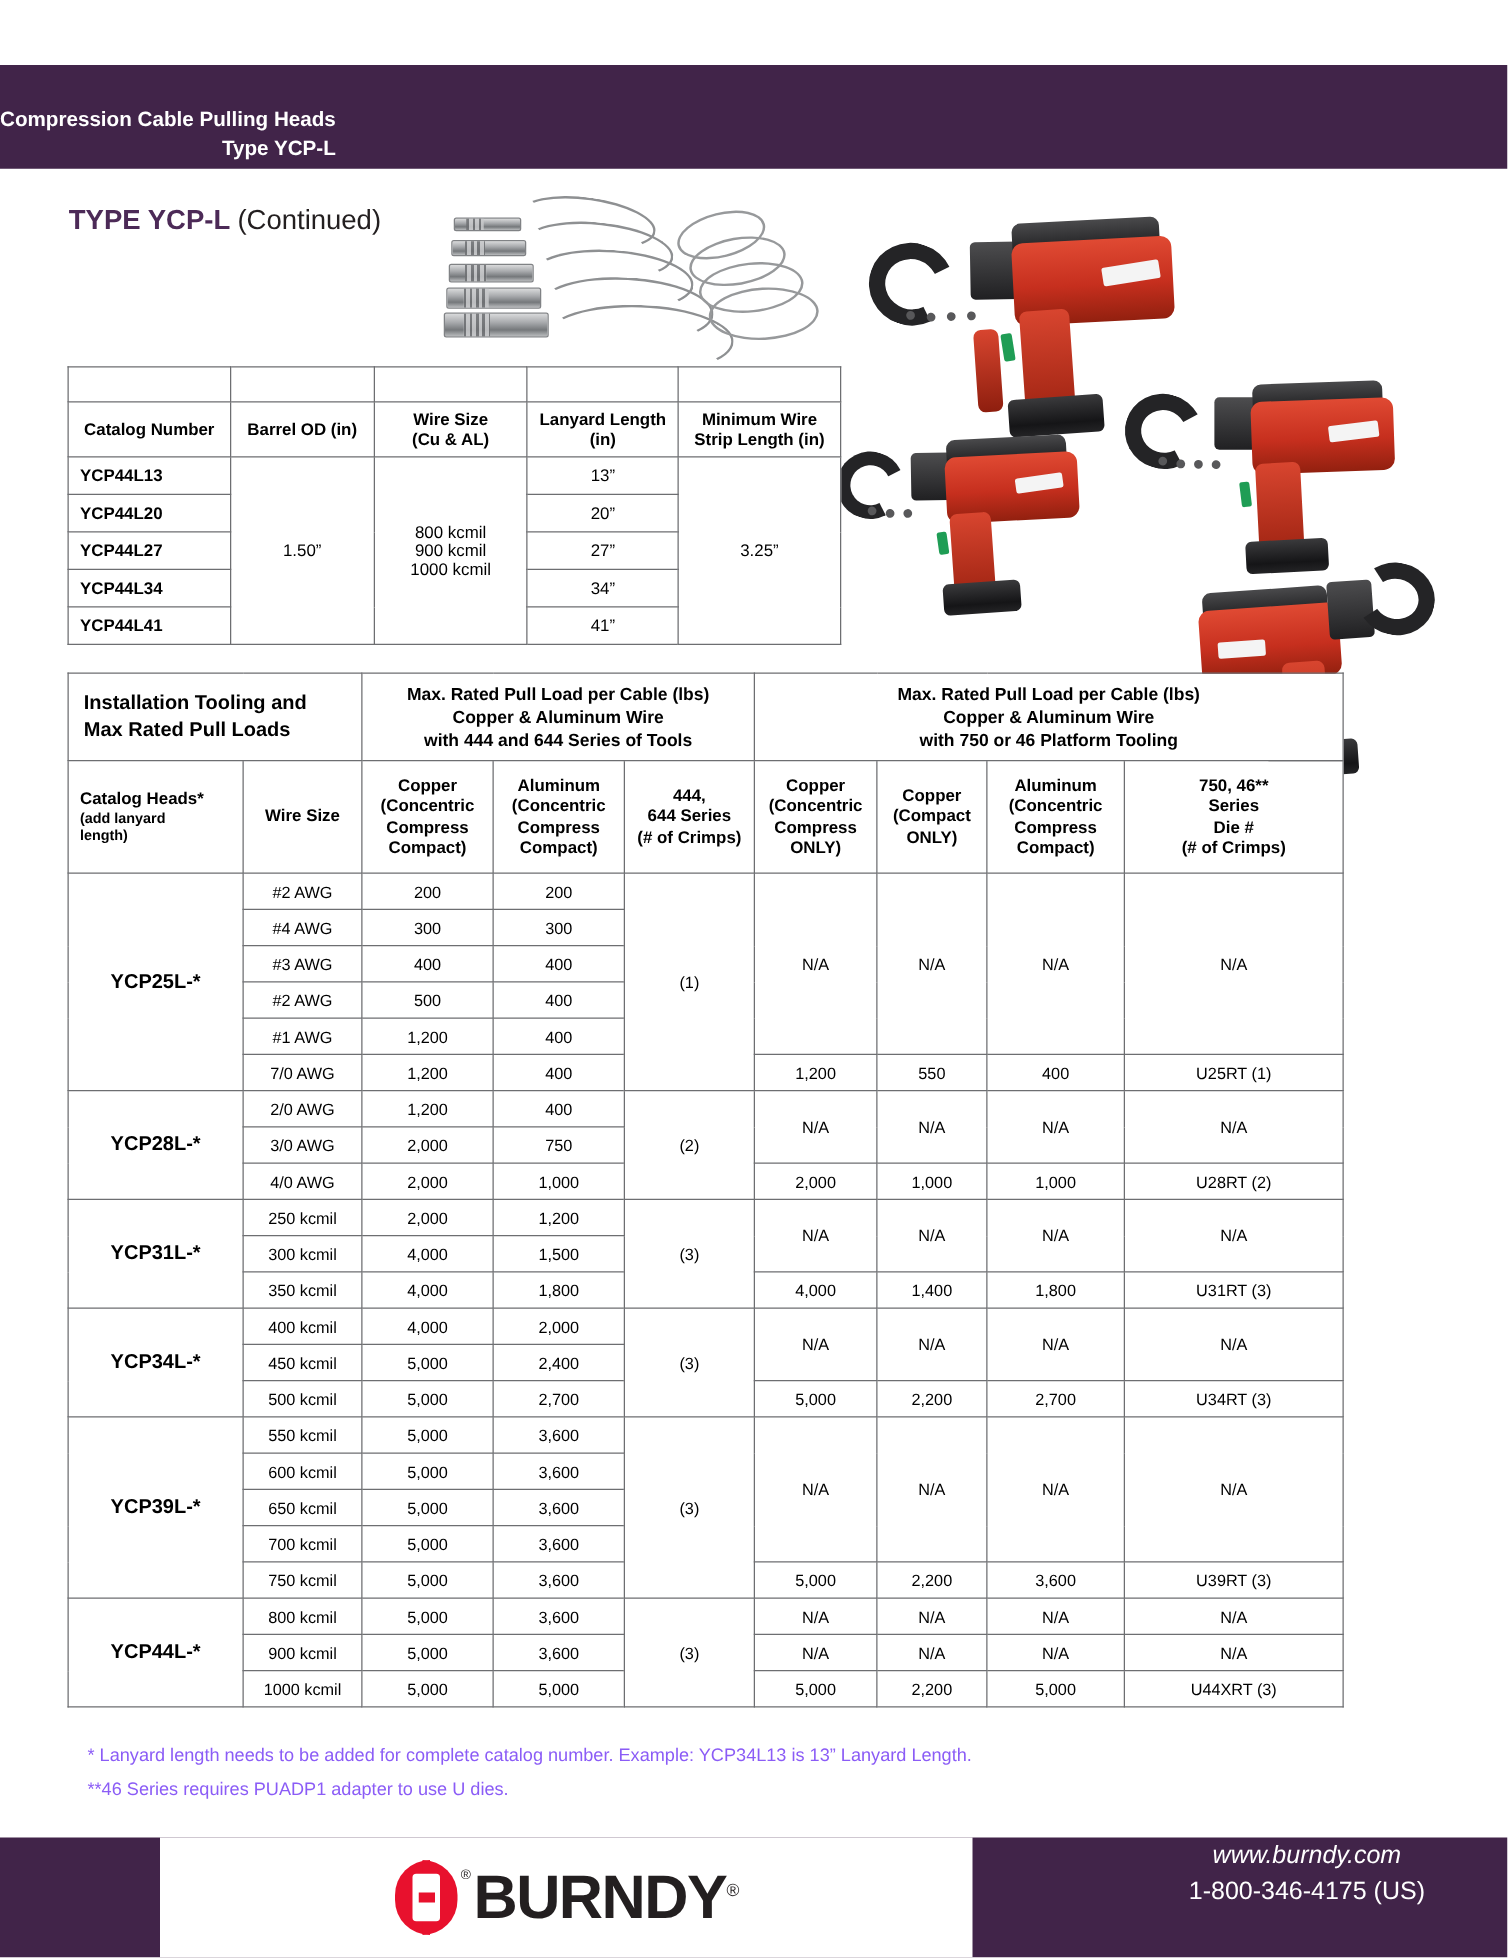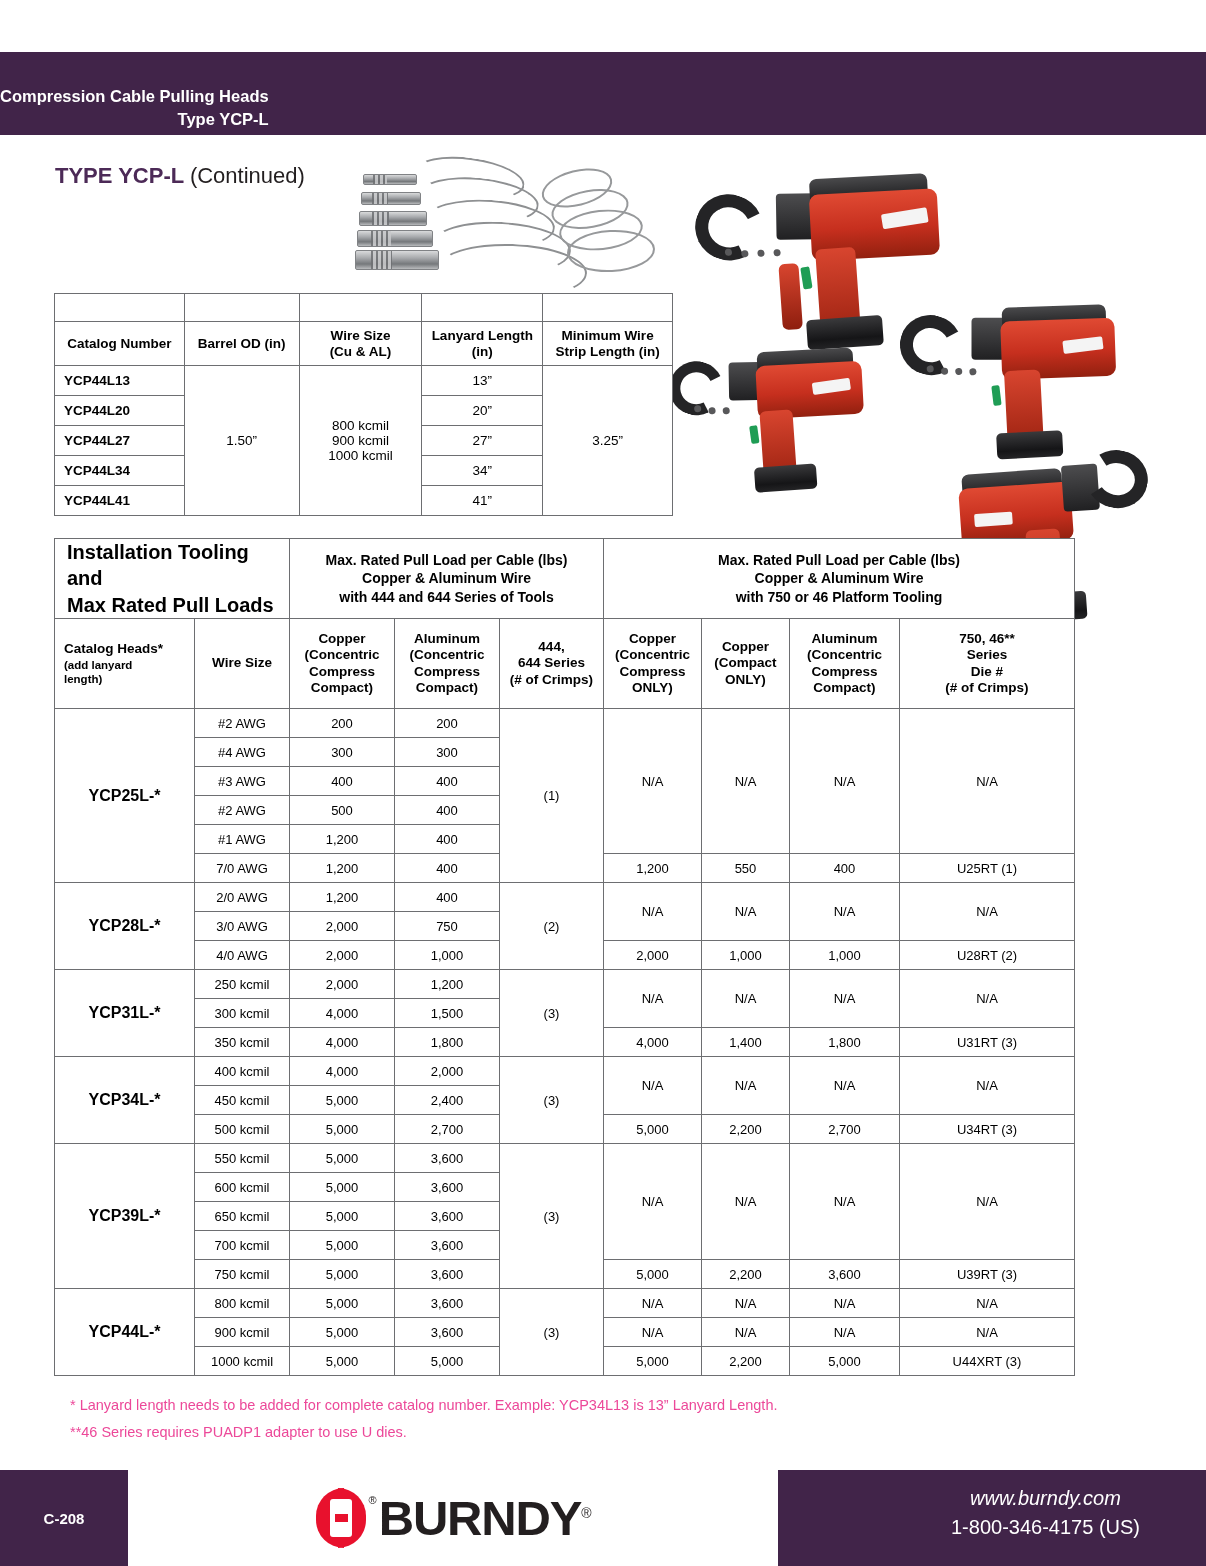--- a/index.html
+++ b/index.html
@@ -117,39 +117,39 @@
   }
   .t2 td{
     border:1.2px solid #6d6e71;
     font-size:13px; text-align:center; vertical-align:middle;
     padding:0 2px; background:#fff;
   }
   .t2 .grp{
     font-weight:bold; font-size:18px; text-align:left; padding-left:12px;
     line-height:1.25;
   }
-  .t2 .grp-sub{ font-size:20px; font-weight:bold; }
+  .t2 .grp-sub{ font-size:16px; font-weight:bold; }
   .t2 .colhdr{
     font-weight:bold; font-size:13.5px; line-height:1.22; height:90px;
   }
   .t2 .colhdr-l{
     font-weight:bold; font-size:13.5px; line-height:1.22;
     text-align:left; padding-left:9px;
   }
   .t2 .colhdr-l .small{ font-size:11.5px; font-weight:bold; }
   .t2 .banner{
     font-weight:bold; font-size:14px; line-height:1.32; height:70px;
   }
   .t2 .catnum{ font-weight:bold; font-size:16px; }
   .t2 .dat{ height:29px; }
 
   
   .notes{
     position:absolute; left:70px; top:1392px;
-    font-size:14.5px; line-height:1.85; color:#ec4899;
+    font-size:14.5px; line-height:1.85; color:#8b5cf6;
   }
 
   
   .footer{
     position:absolute; left:0; top:1470px; width:1206px; height:96px;
     background:#412449;
   }
   .footer-white{
     position:absolute; left:128px; top:0; width:650px; height:96px;
     background:#ffffff;
@@ -185,21 +185,21 @@
     color:#231f20; line-height:1; position:relative;
   }
   .logo-text .reg{
     font-size:14px; vertical-align:super; font-weight:normal;
   }
   .logo-mark .mark-reg{
     position:absolute; right:-11px; top:6px; font-size:11px; color:#231f20;
   }
   .footer-right{
     position:absolute; right:66px; top:0; height:72px;
-    display:flex; flex-direction:column; align-items:center; justify-content:flex-end;
+    display:flex; flex-direction:column; align-items:center; justify-content:flex-start;
     color:#fff; line-height:1.45;
   }
   .footer-right .url{ font-size:20px; font-style:italic; }
   .footer-right .tel{ font-size:20px; }
 </style>
 </head>
 <body>
 
 <div class="topbar">
   <div class="topbar-right">
@@ -593,21 +593,20 @@
       </tr>
     </tbody>
 </table>
 
 <div class="notes">
   <div>* Lanyard length needs to be added for complete catalog number. Example:  YCP34L13 is 13” Lanyard Length.</div>
   <div>**46 Series requires PUADP1 adapter to use U dies.</div>
 </div>
 
 <div class="footer">
-  <div class="pagenum">C-208</div>
   <div class="footer-white"></div>
   <div class="logo-wrap">
     <div class="logo-mark">
       <div class="lm-l"></div>
         <div class="lm-r"></div>
       <div class="lm-cut"></div>
         <div class="lm-bar"></div>
       <span class="mark-reg">®</span>
     </div>
     <div class="logo-text"><span>BURNDY</span><span class="reg">®</span></div>

